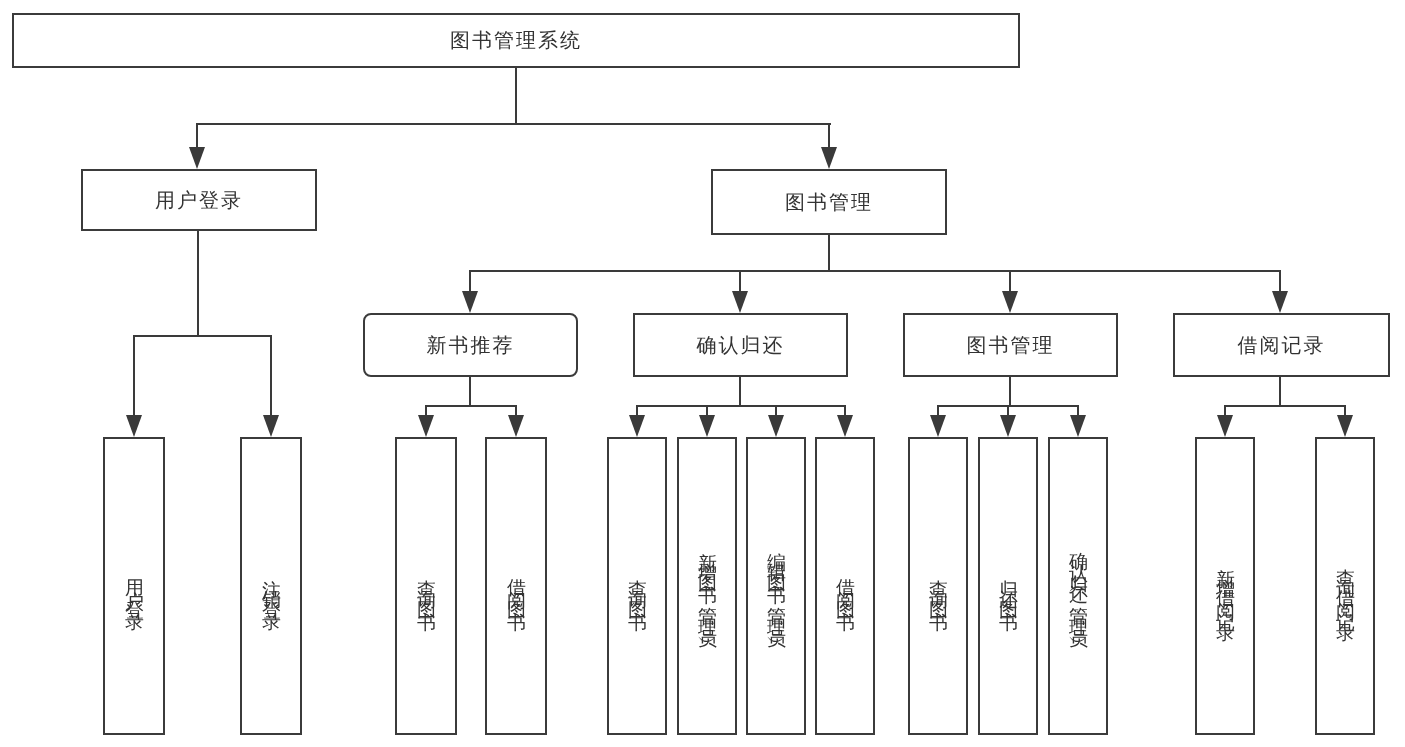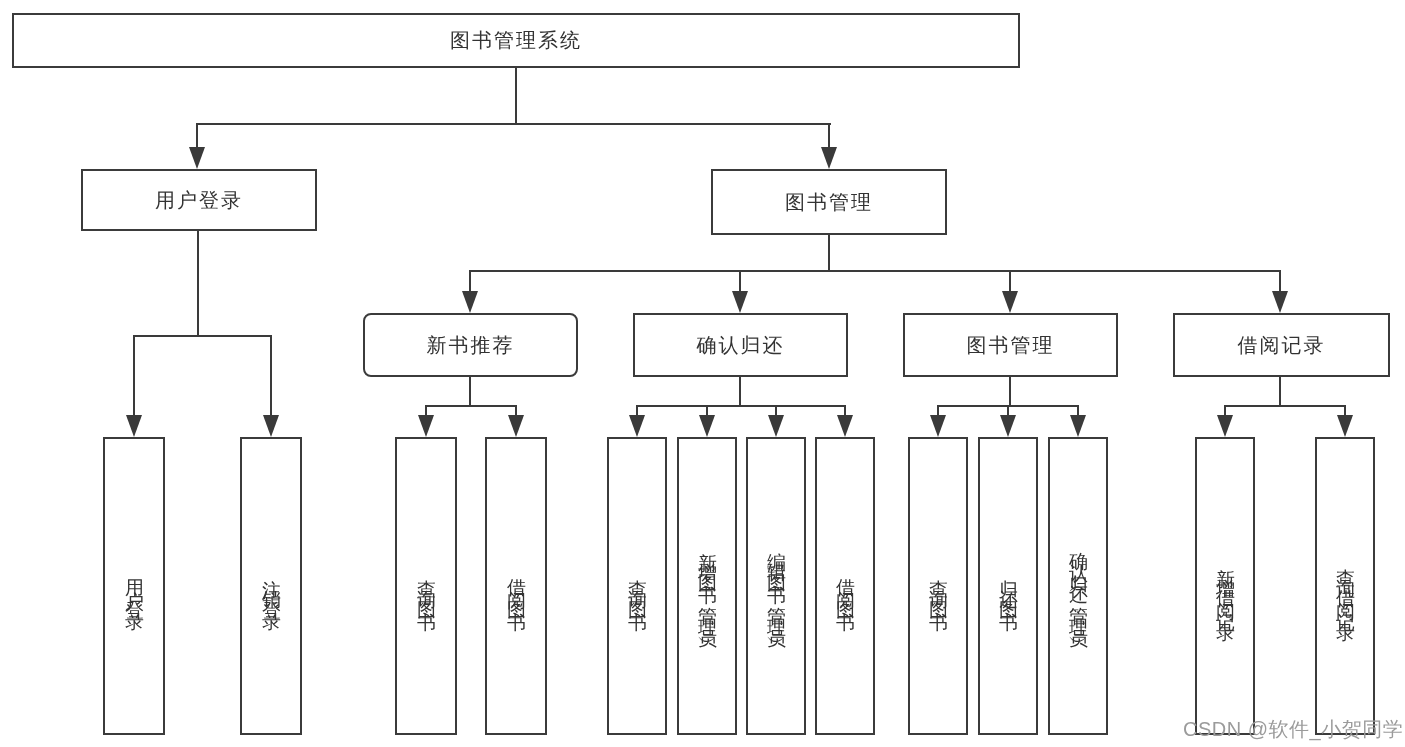--- a/index.html
+++ b/index.html
@@ -154,15 +154,14 @@
     <span class="vt">确认归还（管理员）</span>
   </div>
 
   <div class="bx v" style="left:1195px;top:437px;width:60px;height:298px;">
     <span class="vt">新增借阅记录</span>
   </div>
   <div class="bx v" style="left:1315px;top:437px;width:60px;height:298px;">
     <span class="vt">查询借阅记录</span>
   </div>
 
-  <div class="watermark">CSDN @软件_小贺同学</div>
 
 </div>
 
 </body></html>

